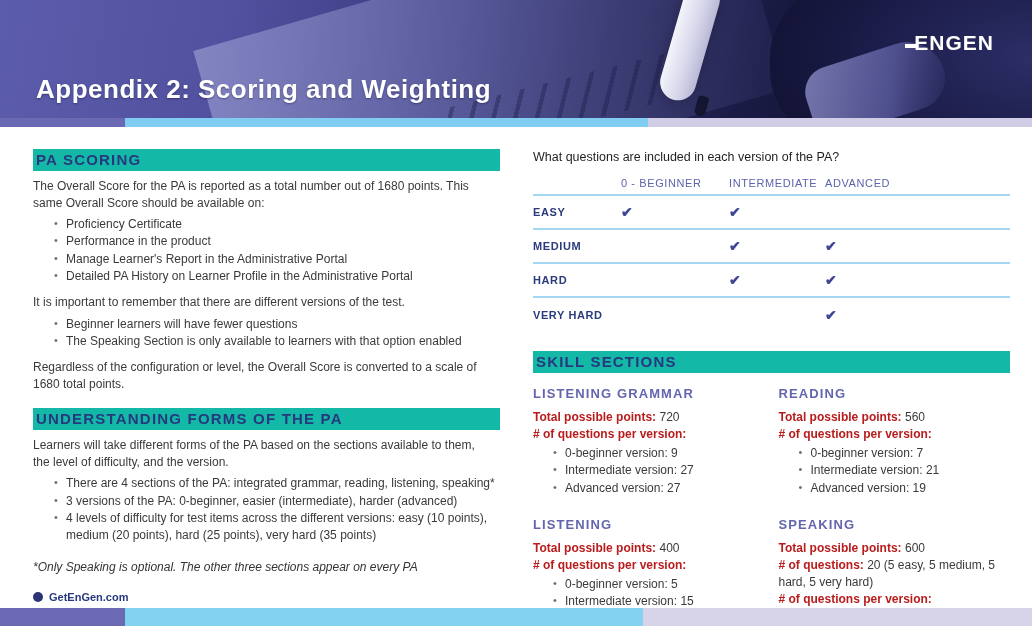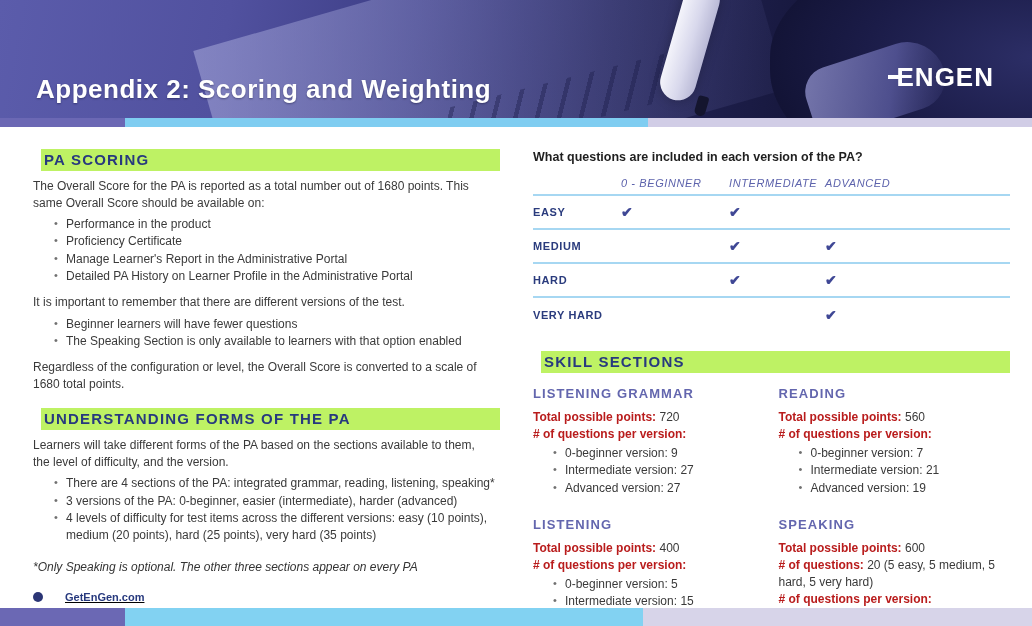--- a/index.html
+++ b/index.html
@@ -43,80 +43,80 @@
     background:linear-gradient(115deg,#8f90c9 0%,#5a5b9e 60%, rgba(40,41,90,0) 100%);
     border-radius:40px 60px 50px 40px; transform:rotate(-18deg); opacity:.8;
   }
   .header-title {
     position:absolute; left:36px; top:74px; color:#ffffff;
     font-size:26px; font-weight:bold; letter-spacing:.5px;
     text-shadow:0 1px 2px rgba(10,10,40,.4);
   }
   .logo {
     position:absolute; right:38px; top:31px; color:#ffffff;
-    font-size:26px; font-weight:bold; letter-spacing:1px;margin-top:31px;
+    font-size:21px; font-weight:bold; letter-spacing:1px;
   }
   .logo::before {
     content:""; position:absolute; left:-9px; top:13px; width:13px; height:4px; background:#ffffff;
   }
 
   
   .bar { position:absolute; left:0; width:1032px; display:flex; }
   .bar-header { top:118px; height:9px; }
   .bar-footer { bottom:0; height:18px; }
   .seg-purple  { width:125px; background:#6b68b4; }
   .seg-sky-h   { width:523px; background:#7fcdf1; }
   .seg-lav-h   { flex:1;      background:#d1cde6; }
   .seg-sky-f   { width:518px; background:#82d2f2; }
   .seg-lav-f   { flex:1;      background:#d7d4e9; }
 
   
   .left-col  { position:absolute; left:33px;  top:149px; width:467px; }
   .right-col { position:absolute; left:533px; top:147px; width:477px; }
 
-  .section-band { background:#bef264; padding:2px 4px 3px 3px;margin-left:8px; }
+  .section-band { background:#14b8a6; padding:2px 4px 3px 3px; }
   .section-band h2 {
     font-size:15px; font-weight:bold; color:#27397e; letter-spacing:1.2px;
   }
 
   .body-text { font-size:12px; color:#3a3a3a; line-height:1.38; margin:7px 0 5px 0; width:455px; }
   ul.bullets { list-style:none; margin:5px 0 9px 0; padding-left:21px; }
   ul.bullets li {
     position:relative; padding-left:12px; font-size:12px; color:#3a3a3a; line-height:1.44;
   }
   ul.bullets li::before {
     content:"\2022"; position:absolute; left:0; top:0; color:#707070; font-size:11px;
   }
   .note { font-size:12px; font-style:italic; color:#333333; margin-top:16px; }
   .band-gap { margin-top:16px; }
 
   
-  .table-title { font-size:12.5px; font-weight:bold; color:#1f1f1f; margin:3px 0 8px 0; }
+  .table-title { font-size:12.5px; font-weight:normal; color:#1f1f1f; margin:3px 0 8px 0; }
   .vrow {
     display:grid; grid-template-columns:88px 108px 96px 1fr;
     align-items:center; height:34px; border-bottom:2px solid #a6d7f2;
   }
-  .vrow-head { height:24px;font-style:italic; }
+  .vrow-head { height:24px; }
   .vrow-last { border-bottom:none; }
   .vhead  { color:#5d63ac; font-size:11px; letter-spacing:.6px; }
   .vlabel { color:#2a3b7d; font-size:11px; font-weight:bold; letter-spacing:.6px; }
   .vcheck { color:#3f4795; font-size:14px; font-weight:bold; }
 
   
   .skill-band { margin-top:19px; }
   .skill-grid {
     display:grid; grid-template-columns:1fr 1fr; column-gap:14px; row-gap:20px; margin-top:13px;
   }
   .skill-title { color:#6366ae; font-size:13px; font-weight:bold; letter-spacing:1.1px; margin-bottom:8px; }
   .skill-line { font-size:12px; color:#3a3a3a; line-height:1.42; }
   .skill-line b { color:#b91c1c; }
   .skill-block ul.bullets { margin:2px 0 0 0; padding-left:20px; }
 
   
-  .footer-link { position:absolute; left:33px; bottom:23px; display:flex; align-items:center; gap:22px; cursor:pointer;text-decoration:underline; }
+  .footer-link { position:absolute; left:33px; bottom:23px; display:flex; align-items:center; gap:6px; cursor:pointer; }
   .footer-dot { width:10px; height:10px; border-radius:50%; background:#2b3575; }
   .footer-text { font-size:11px; font-weight:bold; color:#27397e; }
 </style>
 </head>
 <body>
 
 <div class="page">
 
   <div class="header">
     <div class="sheet"></div>
@@ -133,22 +133,22 @@
     <div class="seg-sky-h"></div>
     <div class="seg-lav-h"></div>
   </div>
 
   <div class="left-col">
     <div class="section-band">
       <h2>PA SCORING</h2>
     </div>
     <p class="body-text">The Overall Score for the PA is reported as a total number out of 1680 points. This same Overall Score should be available on:</p>
     <ul class="bullets">
+      <li>Proficiency Certificate</li>
       <li>Performance in the product</li>
-      <li>Proficiency Certificate</li>
       <li>Manage Learner's Report in the Administrative Portal</li>
       <li>Detailed PA History on Learner Profile in the Administrative Portal</li>
     </ul>
     <p class="body-text">It is important to remember that there are different versions of the test.</p>
     <ul class="bullets">
       <li>Beginner learners will have fewer questions</li>
       <li>The Speaking Section is only available to learners with that option enabled</li>
     </ul>
     <p class="body-text">Regardless of the configuration or level, the Overall Score is converted to a scale of 1680 total points.</p>
 

